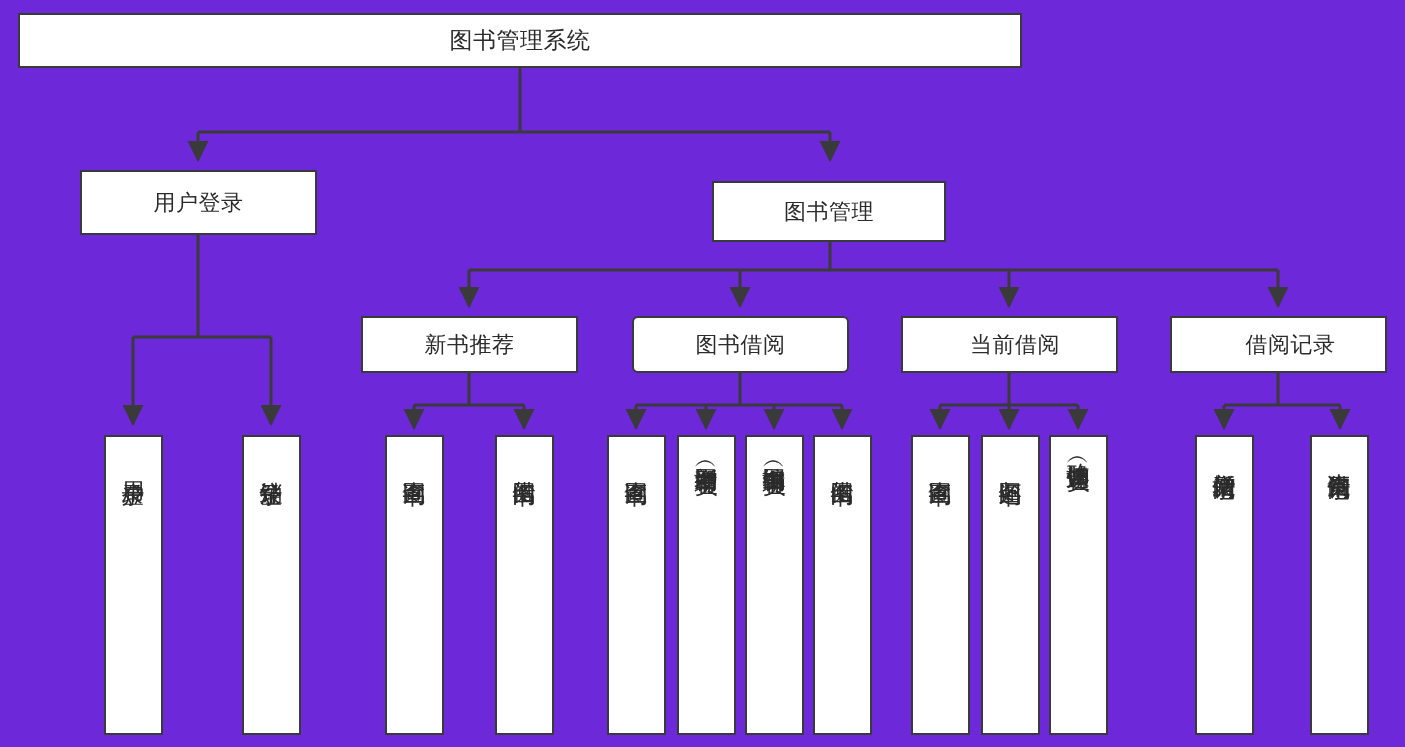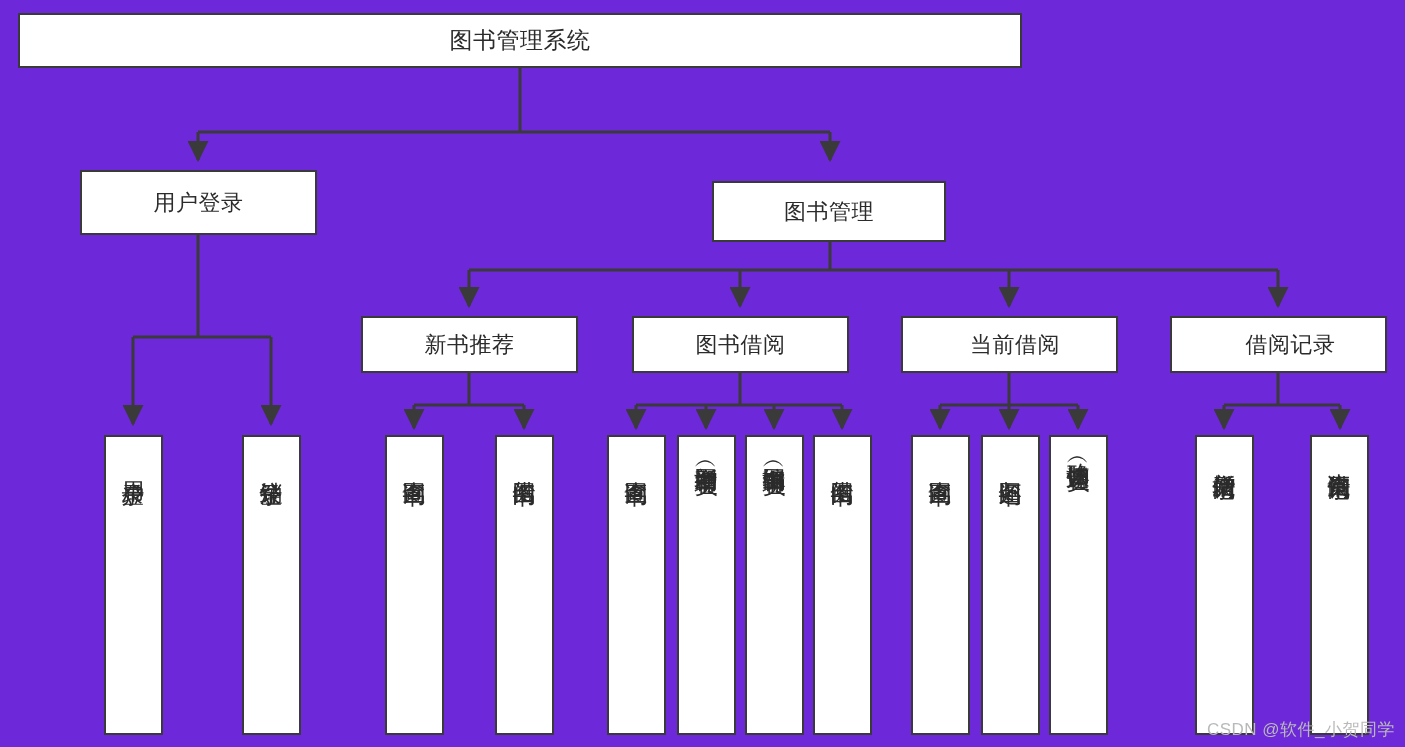--- a/index.html
+++ b/index.html
@@ -137,21 +137,21 @@
   </div>
 
   <div class="node horizontal" style="left:712px; top:170px; width:234px; height:61px;margin-top:11px;">
     <span class="label">图书管理</span>
   </div>
 
   <div class="node horizontal" style="left:361px; top:316px; width:217px; height:57px;justify-content:center;">
     <span class="label">新书推荐</span>
   </div>
 
-  <div class="node horizontal" style="left:632px; top:316px; width:217px; height:57px;">
+  <div class="node horizontal" style="left:632px; top:316px; width:217px; height:57px;border-radius:6px;">
     <span class="label">图书借阅</span>
   </div>
 
   <div class="node horizontal" style="left:901px; top:316px; width:217px; height:57px;padding-left:11px;">
     <span class="label">当前借阅</span>
   </div>
 
   <div class="node horizontal" style="left:1170px; top:316px; width:217px; height:57px;padding-left:24px;">
     <span class="label">借阅记录</span>
   </div>
@@ -201,15 +201,14 @@
   </div>
 
   <div class="node vertical" style="left:1195px; top:435px; width:59px; height:300px; padding-top:18px;">
     <span class="label">新增借阅记录</span>
   </div>
 
   <div class="node vertical" style="left:1310px; top:435px; width:59px; height:300px; padding-top:18px;">
     <span class="label">查询借阅记录</span>
   </div>
 
-  <div class="watermark">CSDN @软件_小贺同学</div>
 
 </div>
 
 </body></html>

